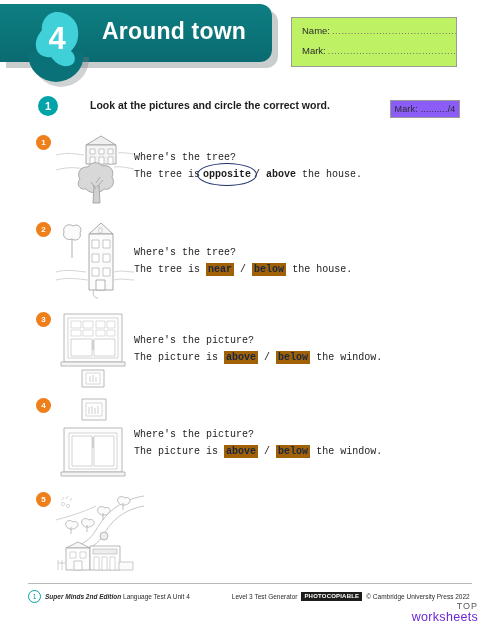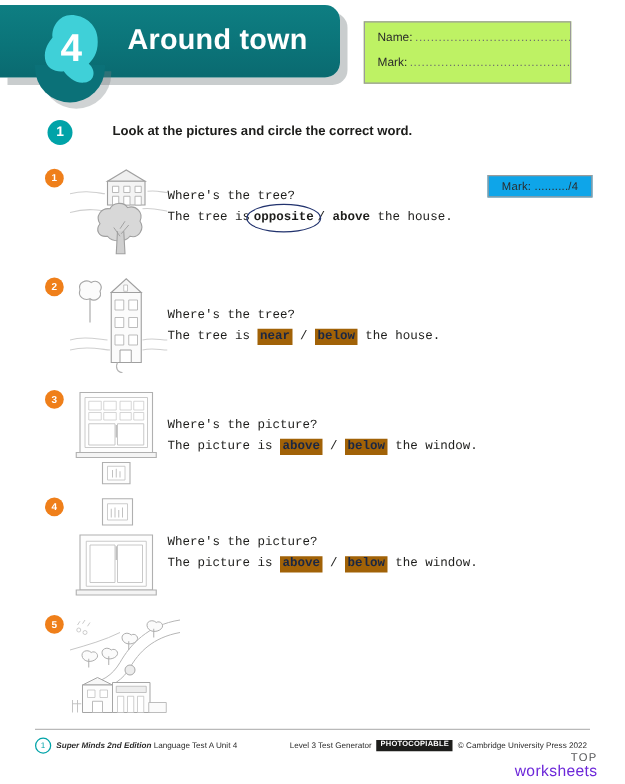--- a/index.html
+++ b/index.html
@@ -123,32 +123,31 @@
     top: 3px;
     font-size: 10.5px;
     font-weight: bold;
     color: #1d1d1b;
     margin-left: 16px;
   }
   .markbox {
     position: absolute;
     left: 390px;
     top: 100px;
-    width: 84px;
+    width: 70px;
     height: 18px;
     border: 1px solid #9b9b9b;
-    background: #0ea5e9;
+    background: #8b5cf6;
     box-sizing: border-box;
     font-size: 9px;
     color: #2b2b2b;
     display: flex;
     align-items: center;
     justify-content: center;
     letter-spacing: 0.2px;
-    margin-top: 40px;
   }
 
   
   .item {
     position: absolute;
     left: 0;
     width: 500px;
   }
   .item-num {
     position: absolute;

